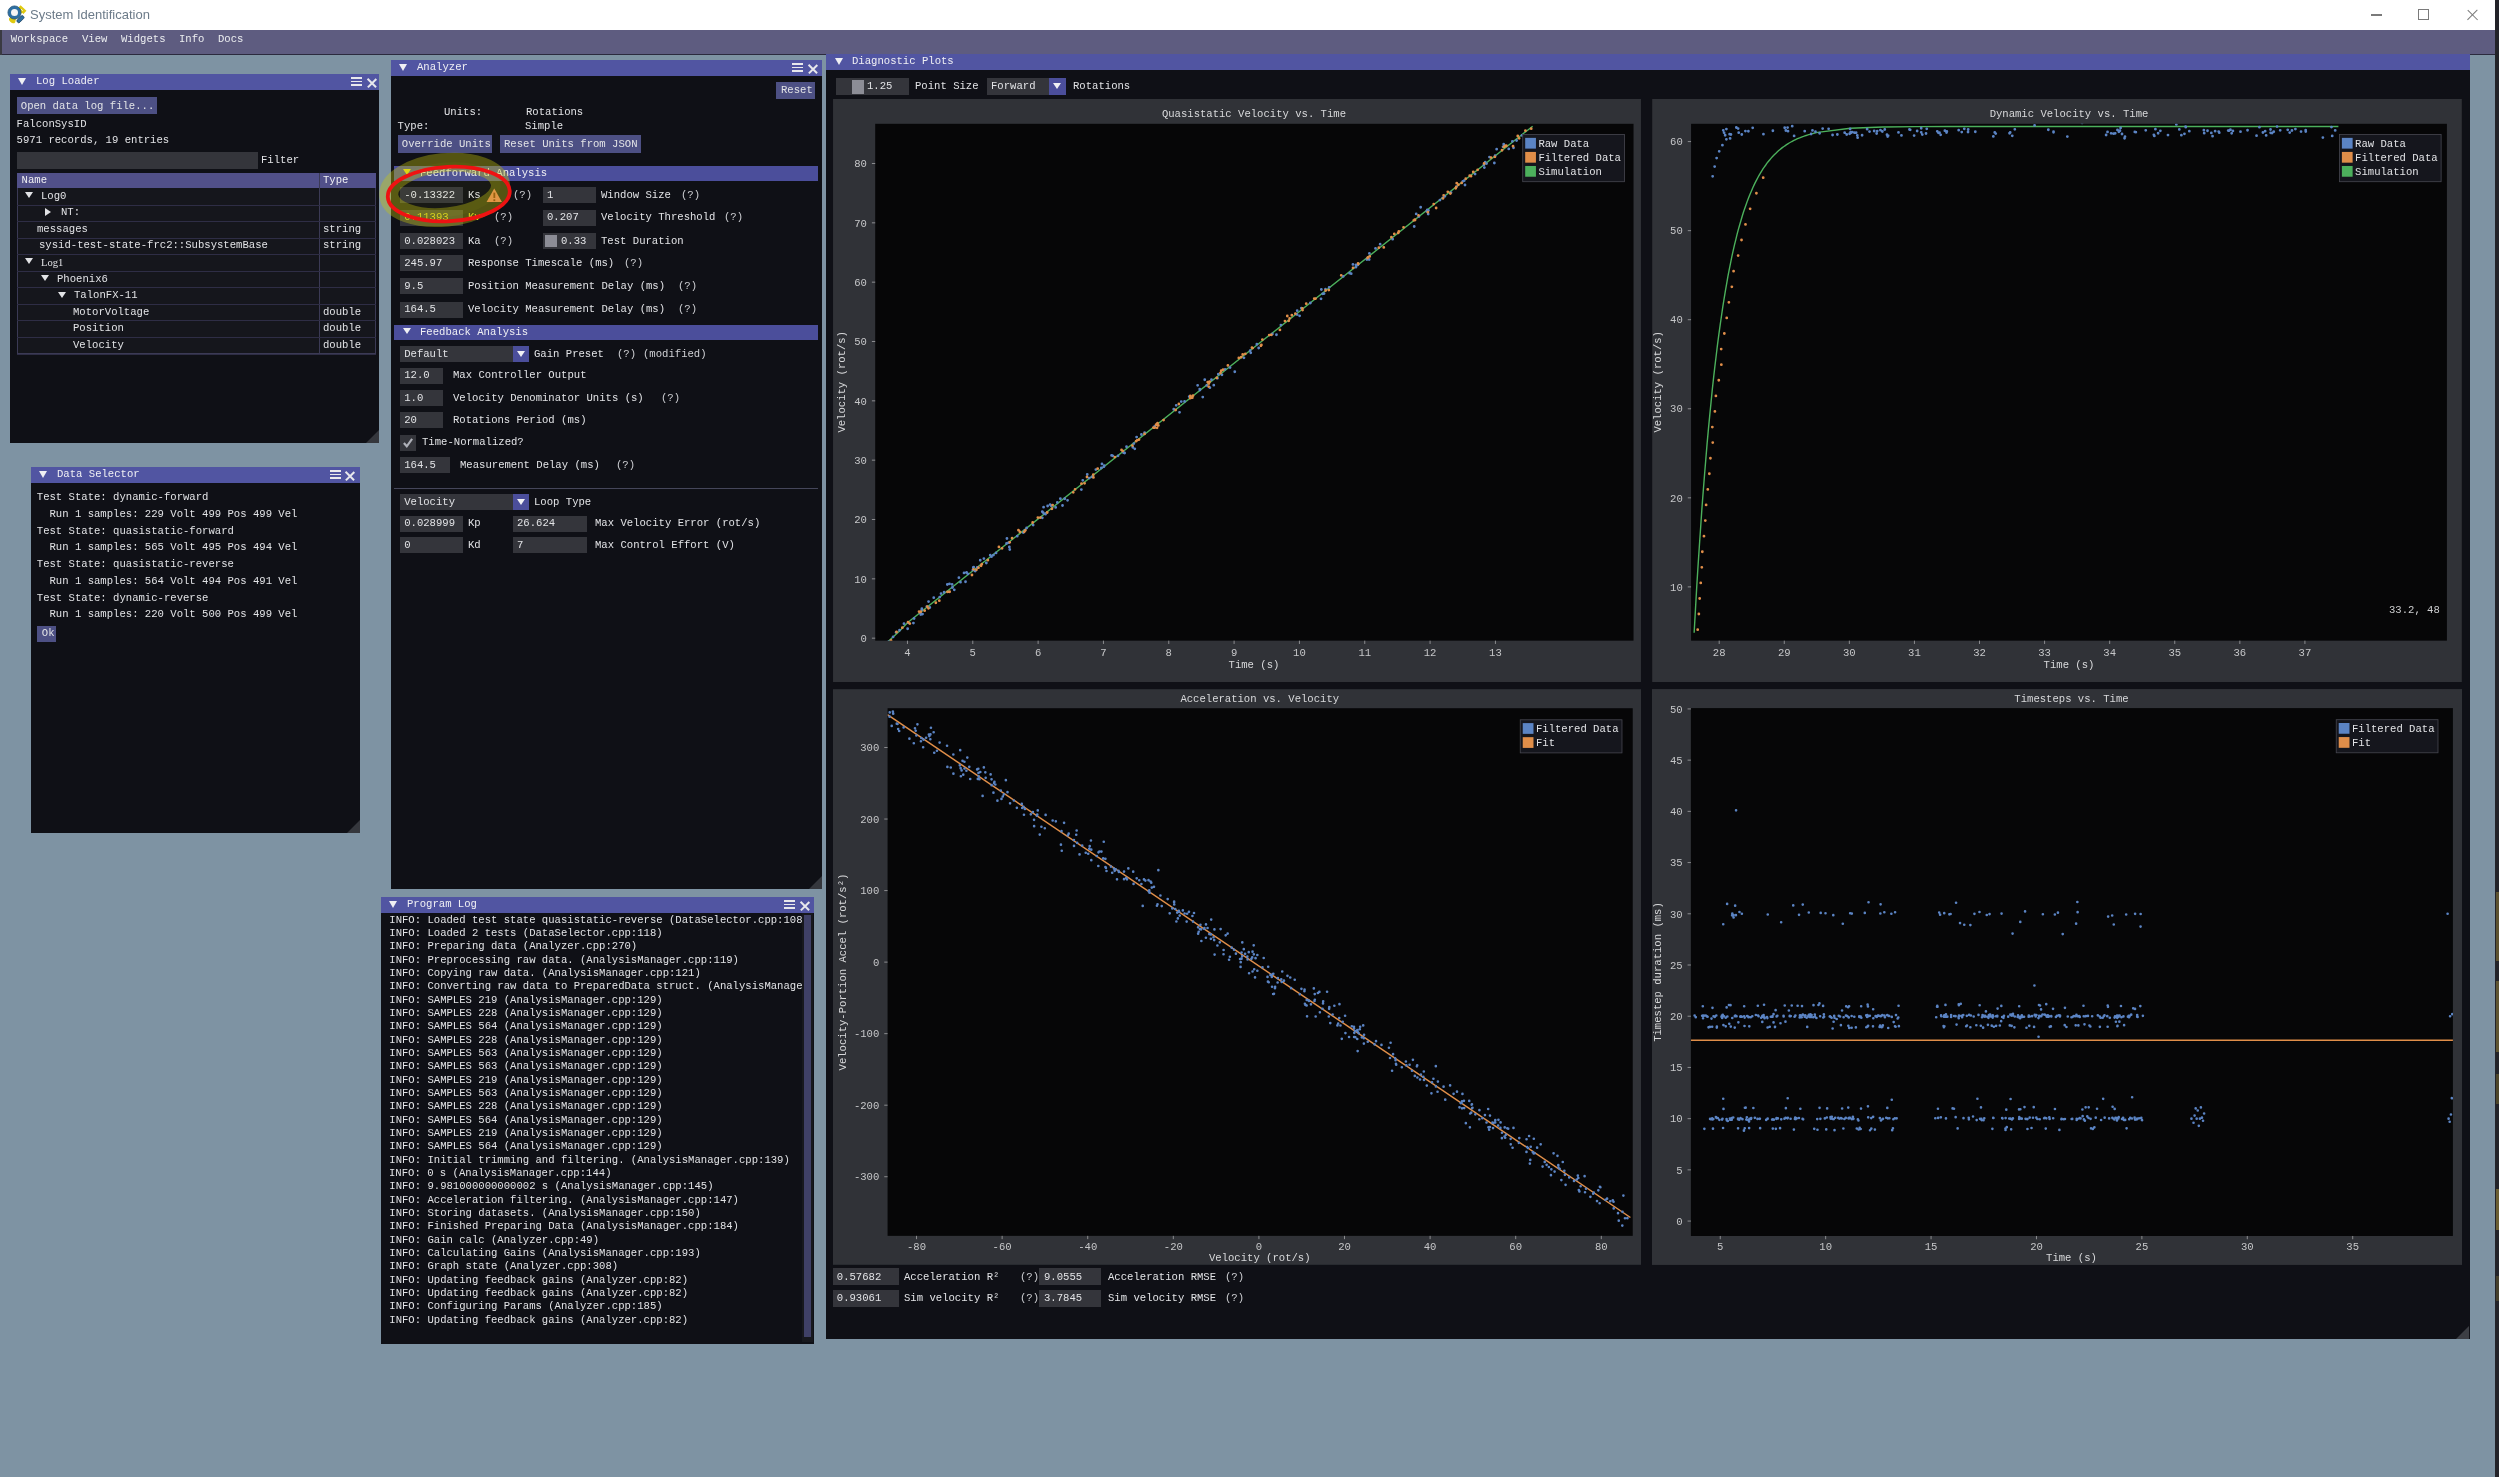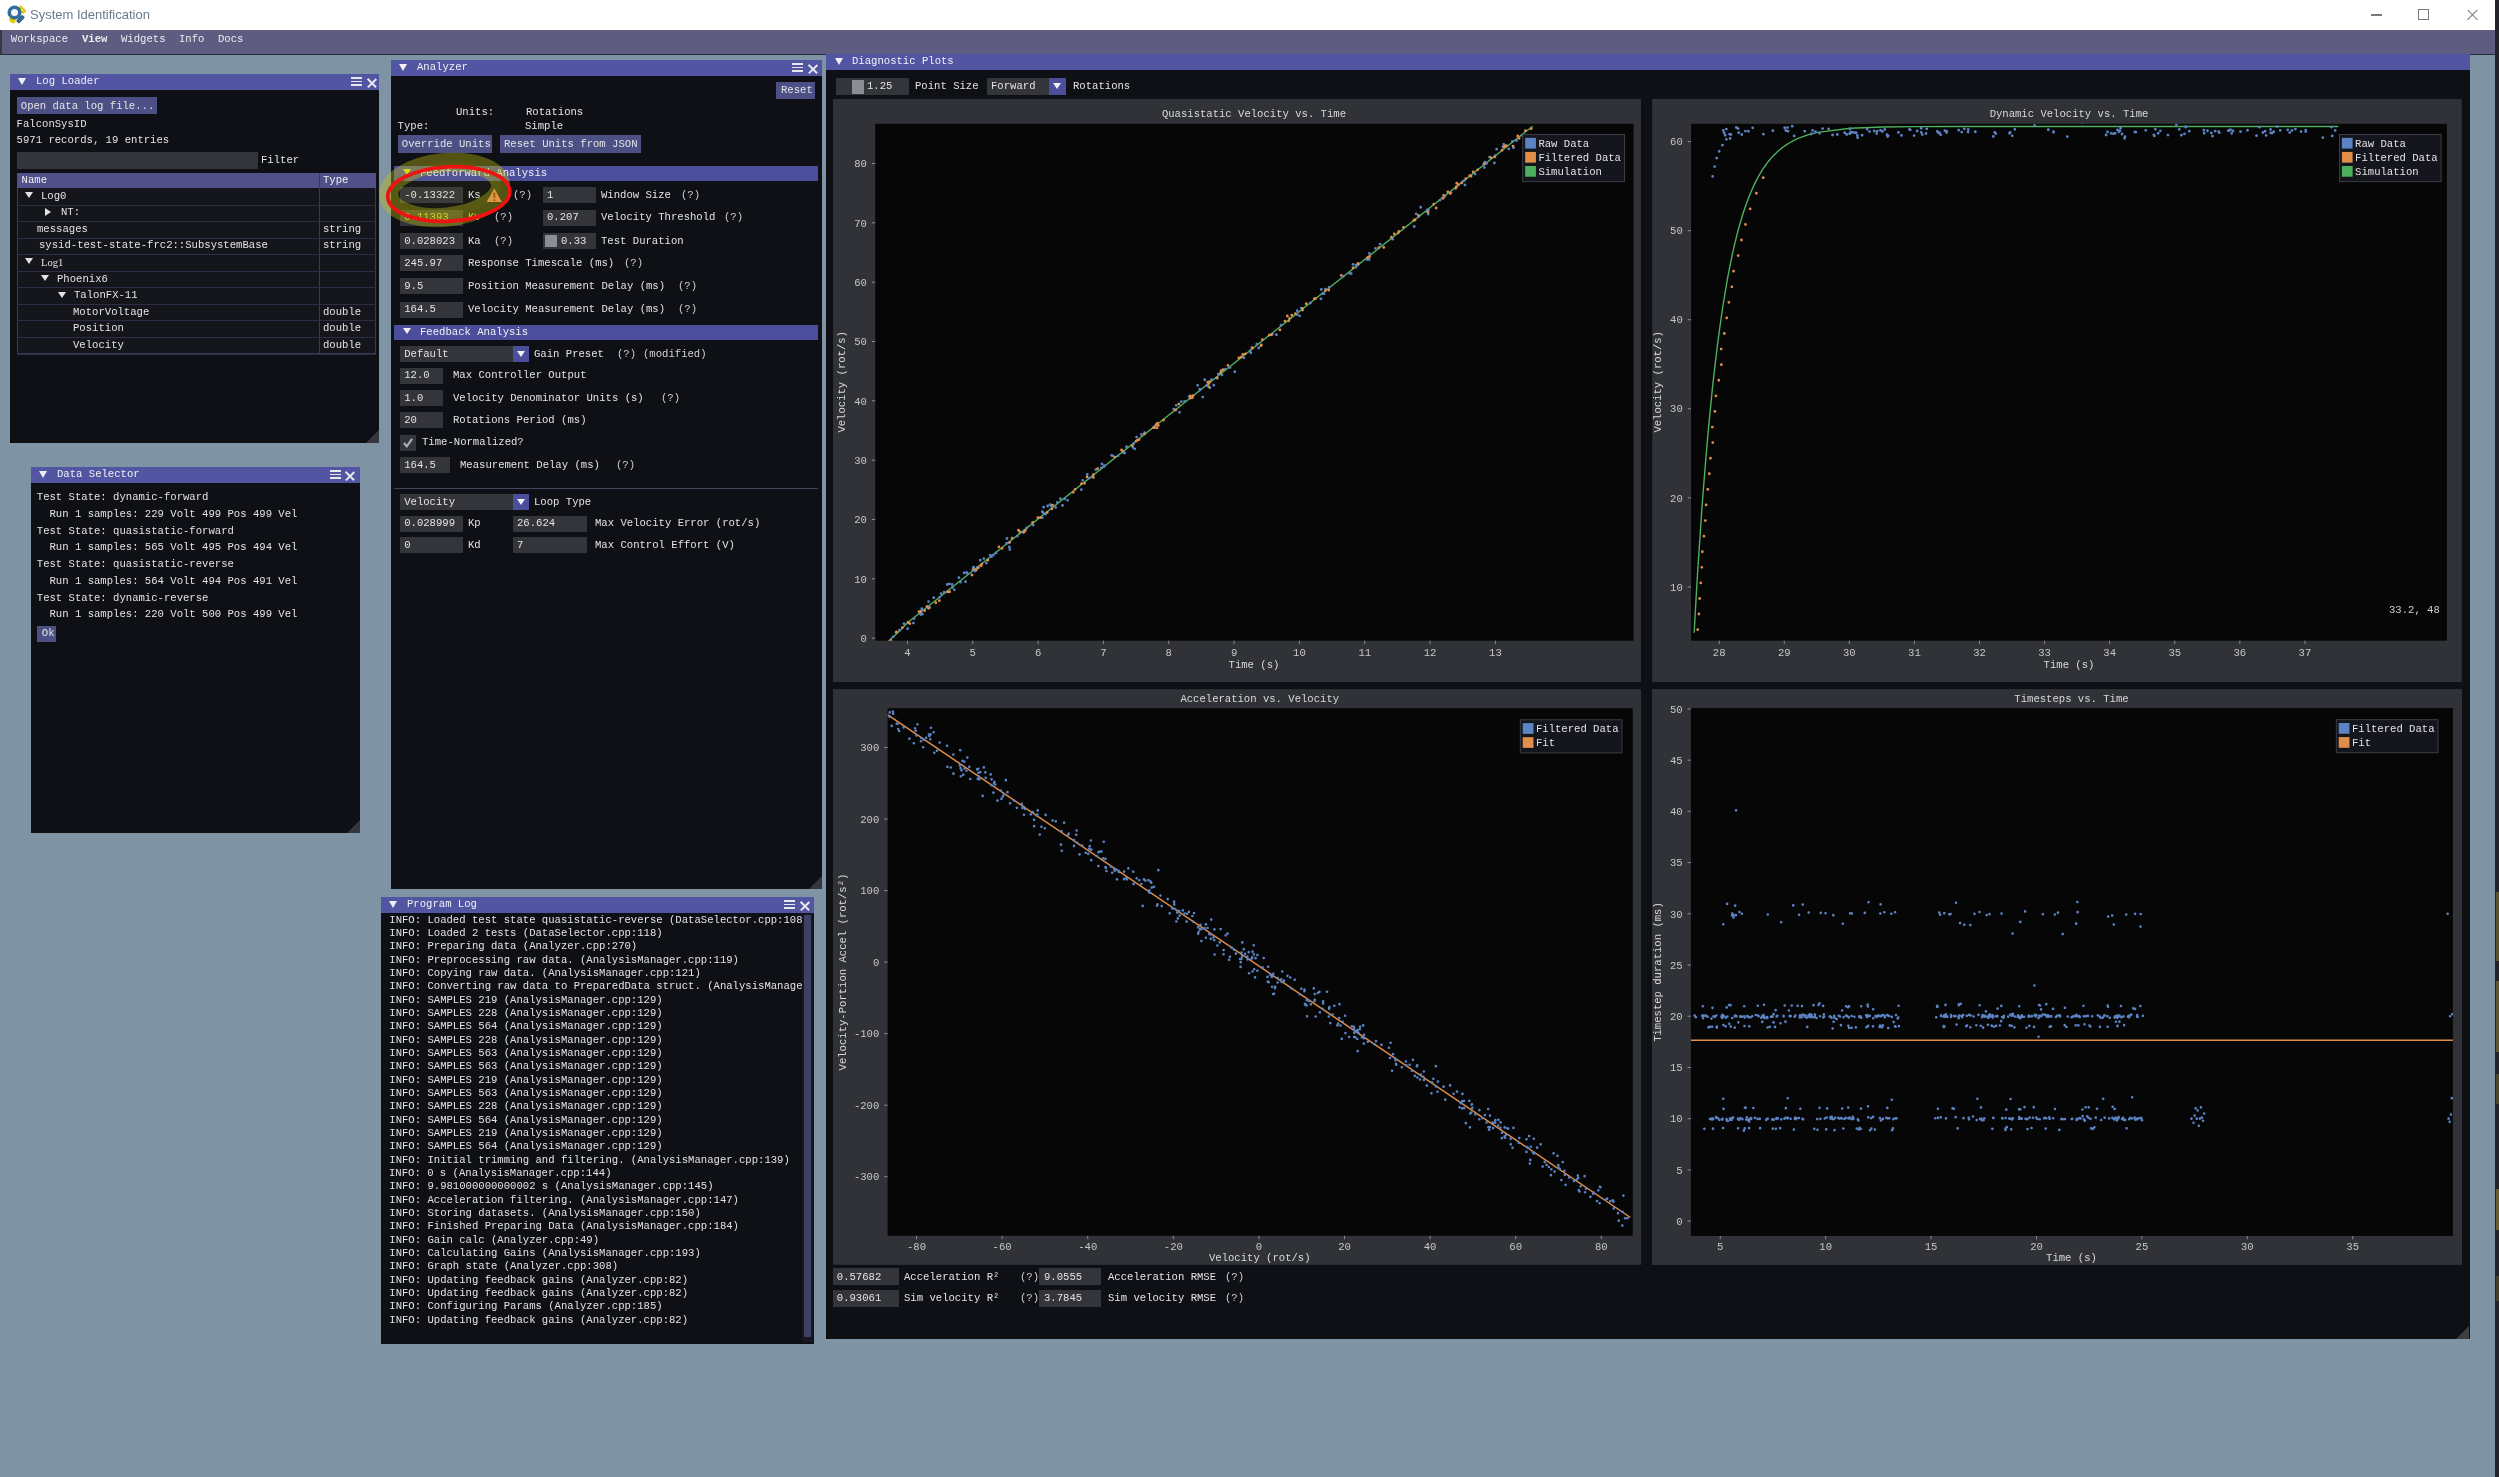--- a/index.html
+++ b/index.html
@@ -23,21 +23,21 @@
 <div class="t" style="left:30px;top:5.8px;color:#6c7b89;font-family:'Liberation Sans',sans-serif;font-size:13px;line-height:18px">System Identification</div>
 <div class="abs" style="left:2371px;top:14px;width:10.8px;height:1.7px;background:#7a7a7a"></div>
 <div class="abs" style="left:2418px;top:9px;width:9px;height:9px;border:1.3px solid #7a7a7a"></div>
 <div class="abs" style="left:2467px;top:9px;width:10.8px;height:10.8px">
     <div class="abs" style="left:4.7px;top:-0.8px;width:1.3px;height:13.6px;background:#7a7a7a;transform:rotate(45deg);transform-origin:center"></div>
     <div class="abs" style="left:4.7px;top:-0.8px;width:1.3px;height:13.6px;background:#7a7a7a;transform:rotate(-45deg);transform-origin:center"></div>
   </div>
 <div class="abs" style="left:0;top:30px;width:2500px;height:25px;background:#5e5c80;border-bottom:1.7px solid #2b2a3e;box-sizing:border-box"></div>
 <div class="abs" style="left:0;top:30px;width:1.7px;height:25px;background:#3a3a42"></div>
 <div class="t" style="left:10.8px;top:33px;color:#eceef0;font-size:10.6px;">Workspace</div>
-<div class="t" style="left:82px;top:33px;color:#eceef0;font-size:10.6px;font-weight:bold;">View</div>
+<div class="t" style="left:82px;top:33px;color:#eceef0;font-size:10.6px;">View</div>
 <div class="t" style="left:121px;top:33px;color:#eceef0;font-size:10.6px;">Widgets</div>
 <div class="t" style="left:179px;top:33px;color:#eceef0;font-size:10.6px;">Info</div>
 <div class="t" style="left:218px;top:33px;color:#eceef0;font-size:10.6px;">Docs</div>
 <div class="abs" style="left:2495px;top:0;width:5px;height:1477px;background:#232329"></div>
 <div class="abs" style="left:2496px;top:892px;width:4.1px;height:69px;background:#5d5230"></div>
 <div class="abs" style="left:2496px;top:981px;width:4.1px;height:71px;background:#5f5532"></div>
 <div class="abs" style="left:2496px;top:1074px;width:4.1px;height:30px;background:#4e462a"></div>
 <div class="abs" style="left:2496px;top:1189px;width:4.1px;height:41px;background:#6b5e33"></div>
 <div class="abs" style="left:2496px;top:1276px;width:4.1px;height:25px;background:#453f2b"></div>
 <div class="win" style="left:10px;top:74px;width:369px;height:369px">
@@ -123,21 +123,21 @@
 <div class="t" style="left:26px;top:0.8px;color:#f0f0f4;font-size:10.6px;">Analyzer</div>
 <div class="abs" style="left:401px;top:3.3px;width:10.8px;height:1.7px;background:#e8e8ec"></div>
 <div class="abs" style="left:401px;top:6.6px;width:10.8px;height:1.7px;background:#e8e8ec"></div>
 <div class="abs" style="left:401px;top:10px;width:10.8px;height:1.7px;background:#e8e8ec"></div>
 <div class="abs" style="left:417px;top:3.3px;width:10px;height:10px">
       <div class="abs" style="left:4.1px;top:-0.8px;width:1.7px;height:12.4px;background:#e8e8ec;transform:rotate(45deg);transform-origin:center"></div>
       <div class="abs" style="left:4.1px;top:-0.8px;width:1.7px;height:12.4px;background:#e8e8ec;transform:rotate(-45deg);transform-origin:center"></div>
     </div>
 <div class="abs" style="left:385px;top:21.5px;width:39px;height:17.4px;background:#4d5084"></div>
 <div class="t" style="left:390px;top:24px;color:#e2e3e6;font-size:10.6px;">Reset</div>
-<div class="t" style="left:21px;top:46px;color:#e2e3e6;font-size:10.6px;padding-left:44px;">Units:</div>
+<div class="t" style="left:9px;top:46px;color:#e2e3e6;font-size:10.6px;padding-left:44px;">Units:</div>
 <div class="t" style="left:135px;top:46px;color:#e2e3e6;font-size:10.6px;">Rotations</div>
 <div class="t" style="left:6.6px;top:60px;color:#e2e3e6;font-size:10.6px;">Type:</div>
 <div class="t" style="left:134px;top:60px;color:#e2e3e6;font-size:10.6px;">Simple</div>
 <div class="abs" style="left:6.6px;top:75px;width:94px;height:18px;background:#4d5084"></div>
 <div class="t" style="left:10.8px;top:78px;color:#e2e3e6;font-size:10.6px;">Override Units</div>
 <div class="abs" style="left:109px;top:75px;width:141px;height:18px;background:#4d5084"></div>
 <div class="t" style="left:113px;top:78px;color:#e2e3e6;font-size:10.6px;">Reset Units from JSON</div>
 <div class="abs" style="left:3.3px;top:106px;width:424px;height:15px;background:#4b4e9b"></div>
 <div class="abs" style="left:12.4px;top:109px;width:0;height:0;border-left:4.1px solid transparent;border-right:4.1px solid transparent;border-top:6.8px solid #e8df1b"></div>
 <div class="t" style="left:29px;top:107px;color:#f0f0f4;font-size:10.6px;">Feedforward Analysis</div>

